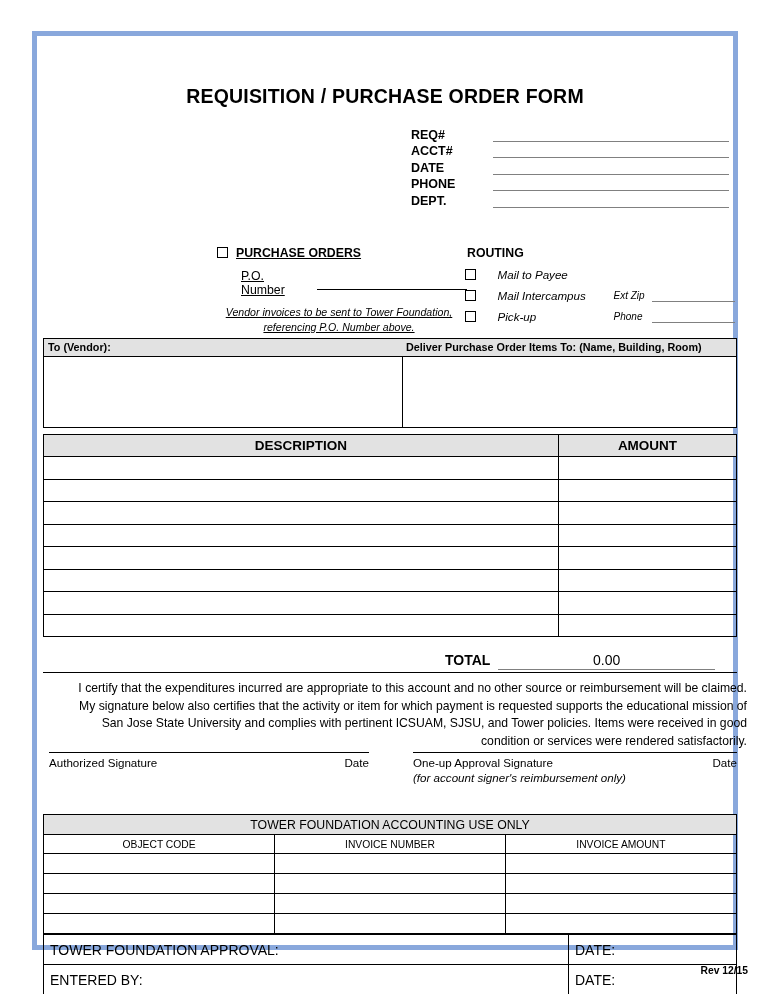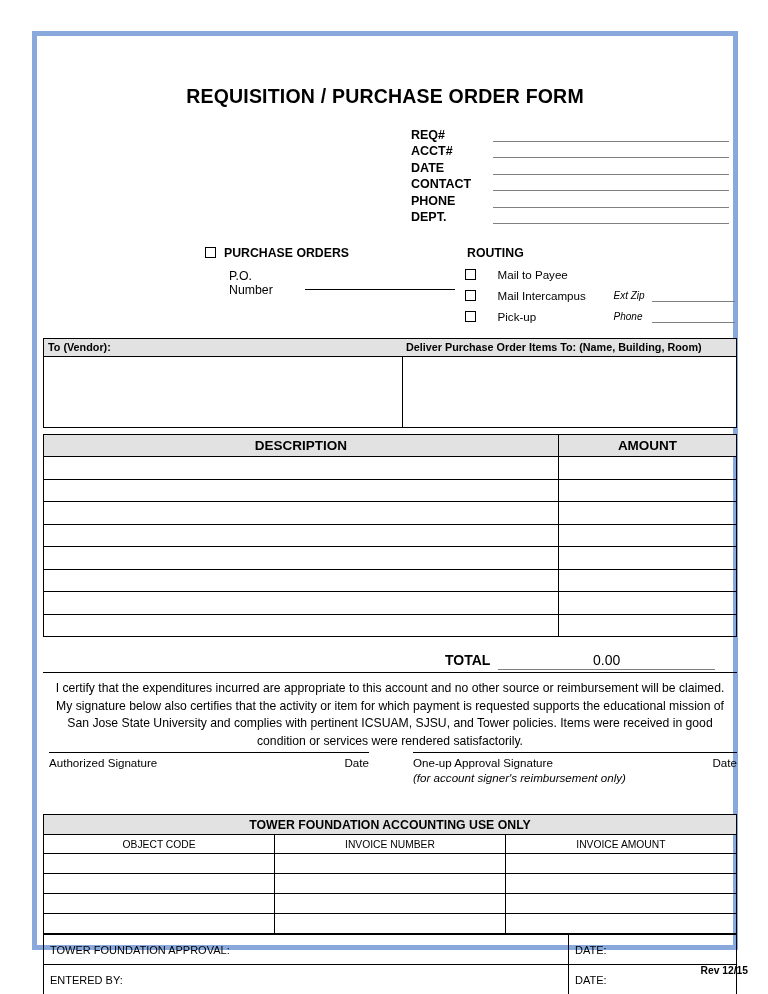--- a/index.html
+++ b/index.html
@@ -84,23 +84,24 @@
     background: #fff;
   }
 
   .sec-requisition {
     position: absolute;
     left: 18px;
     top: 210px;
   }
   .sec-purchase {
     position: absolute;
-    left: 168px;
+    left: 180px;
     top: 210px;
     width: 250px;
+    text-decoration: underline;
   }
   .sec-routing {
     position: absolute;
     left: 428px;
     top: 210px;
     width: 270px;
   }
 
   .grp-title {
     font-size: 12.3px;
@@ -140,21 +141,21 @@
   }
 
   .routing-row {
     margin-top: 8px;
     display: flex;
     align-items: center;
     font-size: 11.6px;
     white-space: nowrap;
   }
   .routing-row .cb { margin-right: 22px; }
-  .routing-label { width: 116px; flex: none; }
+  .routing-label { width: 116px; flex: none; font-style: italic; }
   .routing-sub {
     font-size: 10px;
     font-style: italic;
     width: 38px;
     flex: none;
   }
   .routing-line {
     border-bottom: 1px solid #808080;
     width: 88px;
     height: 12px;
@@ -254,26 +255,26 @@
     position: absolute;
     left: 6px;
     width: 694px;
     border-top: 1.6px solid #000;
   }
   #rule-above-cert { top: 636px; }
 
   
   .certification {
     position: absolute;
-    left: 10px;
+    left: 24px;
     top: 644px;
     width: 686px;
     font-size: 12.2px;
     line-height: 17.6px;
-    text-align: center;
+    text-align: right;
   }
 
   
   .sig-area { position: absolute; top: 716px; left: 6px; width: 694px; }
   .sig-block { position: absolute; top: 0; }
   .sig-line {
     border-top: 1.3px solid #000;
     height: 0;
   }
   .sig-labels {
@@ -300,21 +301,21 @@
     box-sizing: border-box;
   }
   #acct-table table {
     width: 100%;
     border-collapse: collapse;
     table-layout: fixed;
   }
   #acct-table .acct-title td {
     background: #e2e2e2;
     font-size: 12.3px;
-    font-weight: bold;
+    font-weight: normal;
     text-align: center;
     height: 17px;
     border-bottom: 1.6px solid #000;
   }
   #acct-table .acct-colhead td {
     font-size: 10.3px;
     text-align: center;
     height: 16px;
     border-bottom: 1.3px solid #000;
   }
@@ -322,21 +323,21 @@
     height: 17px;
     border-bottom: 1.3px solid #000;
   }
   #acct-table .c1 { width: 238px; border-right: 1.6px solid #000; }
   #acct-table .c2 { width: 226px; border-right: 1.6px solid #000; }
   #acct-table .c3 { }
 
   #acct-footer { width: 100%; border-collapse: collapse; table-layout: fixed; }
   #acct-footer td {
     height: 27px;
-    font-size: 11px;
+    font-size: 14px;
     padding-left: 6px;
     border-top: 1.6px solid #000;
     vertical-align: middle;
   }
   #acct-footer .f-label { }
   #acct-footer .f-date  { width: 160px; border-left: 1.6px solid #000; }
 
   
   .rev {
     position: absolute;
@@ -361,41 +362,41 @@
       </div>
       <div class="hf-row">
         <span class="hf-label">ACCT#</span>
         <span class="hf-line"></span>
       </div>
       <div class="hf-row">
         <span class="hf-label">DATE</span>
         <span class="hf-line"></span>
       </div>
       <div class="hf-row">
-        <span class="hf-label">CONTACT</span>
-        <span class="hf-line"></span>
-      </div>
-      <div class="hf-row">
         <span class="hf-label">PHONE</span>
         <span class="hf-line"></span>
       </div>
       <div class="hf-row">
         <span class="hf-label">DEPT.</span>
         <span class="hf-line"></span>
       </div>
     </div>
 
 
     <div class="sec-purchase">
       <div class="grp-title">
         <span class="cb"></span><span>PURCHASE ORDERS</span>
       </div>
       <div class="po-number-row">
         <span>P.O. Number</span>
         <span class="po-line"></span>
+      </div>
+      <div class="vendor-note">
+        <div>Vendor invoices to be sent to Tower Foundation,</div>
+        <div>referencing P.O. Number above.</div>
       </div>
     </div>
 
     <div class="sec-routing">
       <div class="grp-title" style="margin-left:2px;">ROUTING</div>
       <div class="routing-row">
         <span class="cb"></span>
         <span class="routing-label">Mail to Payee</span>
         <span class="routing-sub"></span>
         <span style="width:88px;height:12px;"></span>

